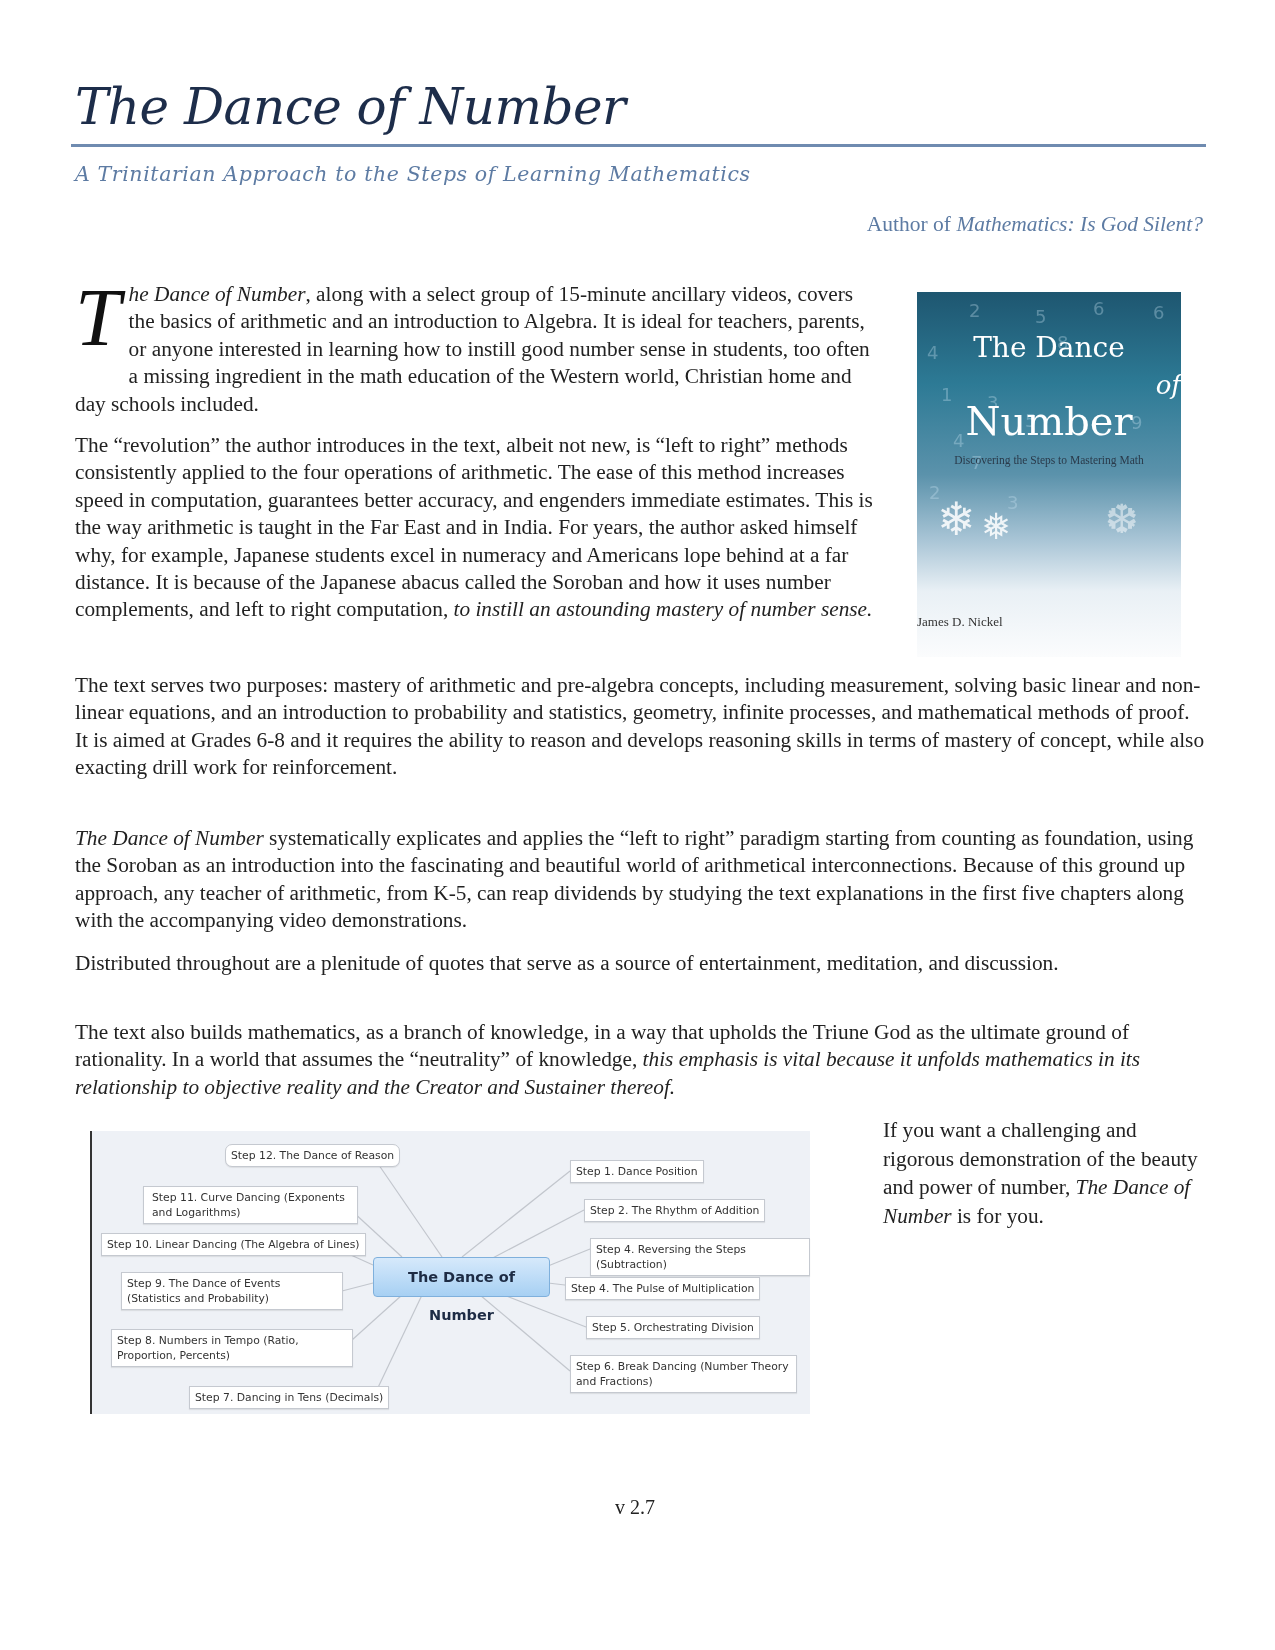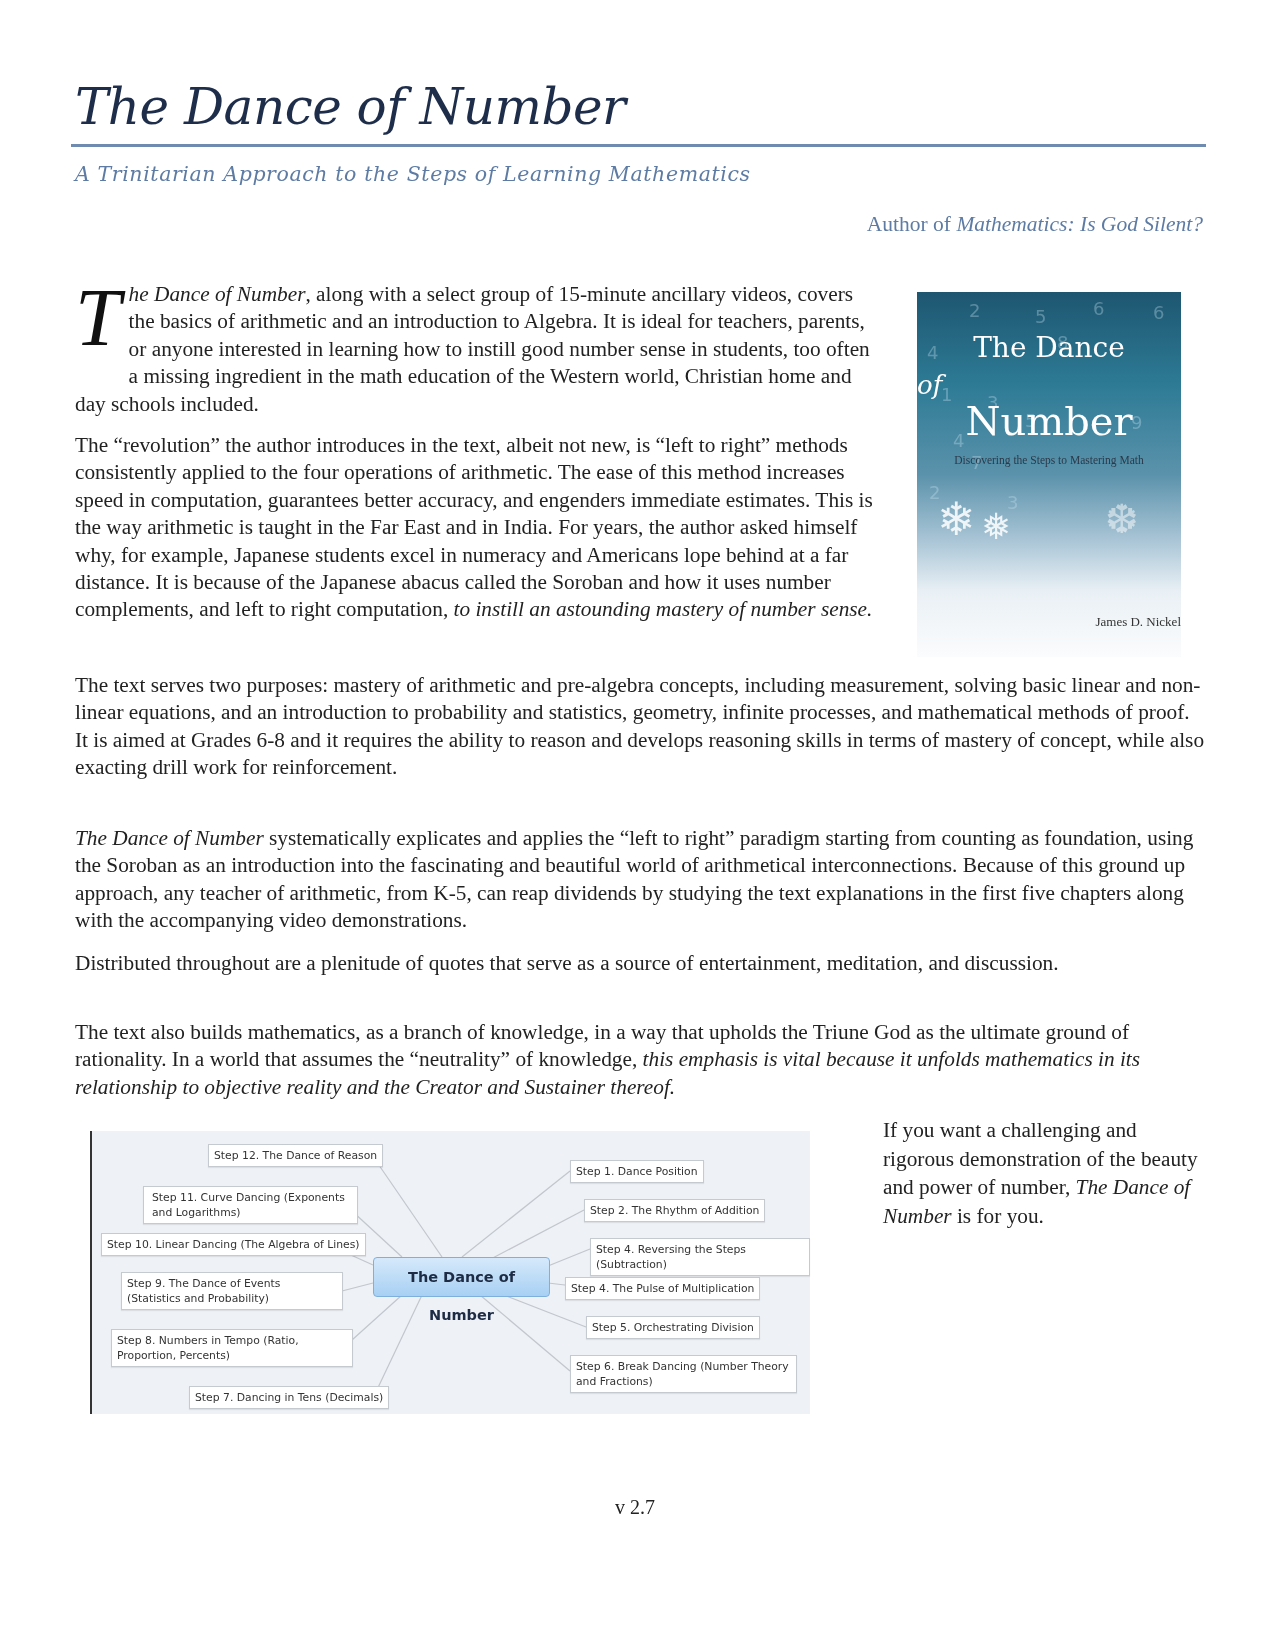--- a/index.html
+++ b/index.html
@@ -20,27 +20,27 @@
   .p2 { left: 75px; top: 432px; width: 810px; }
   .p3 { left: 75px; top: 672px; width: 1130px; }
   .p4 { left: 75px; top: 825px; width: 1130px; }
   .p5 { left: 75px; top: 950px; width: 1130px; }
   .p6 { left: 75px; top: 1019px; width: 1130px; }
   .cover { left: 917px; top: 292px; width: 264px; height: 365px; overflow: hidden;
            background: linear-gradient(180deg, #1e5670 0%, #2d7a95 25%, #5b92ab 50%, #a9c5d6 68%, #e9f0f5 82%, #fbfcfd 100%); }
   .cover .num { position: absolute; color: rgba(200,225,240,0.35); font-size: 18px; font-family: "DejaVu Sans", sans-serif; }
   .cover .ct1 { position: absolute; left: 0; width: 100%; top: 34px; text-align: center; color: #fff; font-size: 28px;
                 font-family: "DejaVu Serif", serif; line-height: 44px; }
-  .cover .ct2 { position: absolute; left: 0; width: 100%; top: 78px; text-align: left; color: #fff; font-size: 26px; font-style: italic;
+  .cover .ct2 { position: absolute; left: 0; width: 100%; top: 78px; text-align: right; color: #fff; font-size: 26px; font-style: italic;
                 font-family: "DejaVu Serif", serif; }
   .cover .ct3 { position: absolute; left: 0; width: 100%; top: 106px; text-align: center; color: #fff; font-size: 40px;
                 font-family: "DejaVu Serif", serif; }
   .cover .csub { position: absolute; left: 0; width: 100%; top: 162px; text-align: center; color: #2a3a4a; font-size: 11.5px; }
   .cover .snow { position: absolute; color: rgba(255,255,255,0.85); font-size: 46px; }
-  .cover .cauthor { position: absolute; left: 0; width: 100%; top: 322px; text-align: right; color: #333; font-size: 13px; }
+  .cover .cauthor { position: absolute; left: 0; width: 100%; top: 322px; text-align: left; color: #333; font-size: 13px; }
   .mindmap { left: 90px; top: 1131px; width: 718px; height: 283px; background: #eef1f6; border-left: 2px solid #333; }
   .mindmap svg { position: absolute; left: 0; top: 0; }
   .node { position: absolute; background: #fff; border: 1px solid #c5c9d0; font-family: "DejaVu Sans", sans-serif;
           font-size: 10.8px; color: #333; padding: 3px 5px; line-height: 15px; box-shadow: 0 1px 1px rgba(0,0,0,0.08); }
   .center-node { position: absolute; left: 281px; top: 126px; width: 175px; height: 38px;
                  background: linear-gradient(180deg, #d6e9fb 0%, #a7d0f3 100%); border: 1px solid #7fb0dc; border-radius: 4px;
                  font-family: "DejaVu Sans", sans-serif; font-weight: bold; font-size: 14.5px; color: #1d2b44;
                  text-align: center; line-height: 38px; }
   .closing { left: 883px; top: 1116px; width: 320px; font-size: 21.3px; line-height: 28.5px; }
   .version { left: 615px; top: 1496px; font-size: 20px; color: #222; }
@@ -126,20 +126,20 @@
   <div class="node" style="left:492px;top:68px;">Step 2. The Rhythm of Addition</div>
   <div class="node" style="left:498px;top:107px;">Step 4. Reversing the Steps (Subtraction)</div>
   <div class="node" style="left:473px;top:146px;">Step 4. The Pulse of Multiplication</div>
   <div class="node" style="left:494px;top:185px;">Step 5. Orchestrating Division</div>
   <div class="node" style="left:478px;top:224px;width:215px;">Step 6. Break Dancing (Number Theory and Fractions)</div>
   <div class="node" style="left:97px;top:255px;">Step 7. Dancing in Tens (Decimals)</div>
   <div class="node" style="left:19px;top:198px;width:230px;">Step 8. Numbers in Tempo (Ratio, Proportion, Percents)</div>
   <div class="node" style="left:29px;top:141px;width:210px;">Step 9. The Dance of Events (Statistics and Probability)</div>
   <div class="node" style="left:9px;top:102px;">Step 10. Linear Dancing (The Algebra of Lines)</div>
   <div class="node" style="left:51px;top:55px;width:200px;padding-left:8px;">Step 11. Curve Dancing (Exponents and Logarithms)</div>
-  <div class="node" style="left:116px;top:13px;">Step 12. The Dance of Reason</div>
+  <div class="node" style="left:133px;top:13px;border-radius:7px;">Step 12. The Dance of Reason</div>
 </div>
 
 <div class="abs body-text closing">
   <span>If you want a challenging and rigorous demonstration of the beauty and power of number, </span><i>The Dance of Number</i><span> is for you.</span>
 </div>
 
 <div class="abs version">v 2.7</div>
 
 </body></html>

